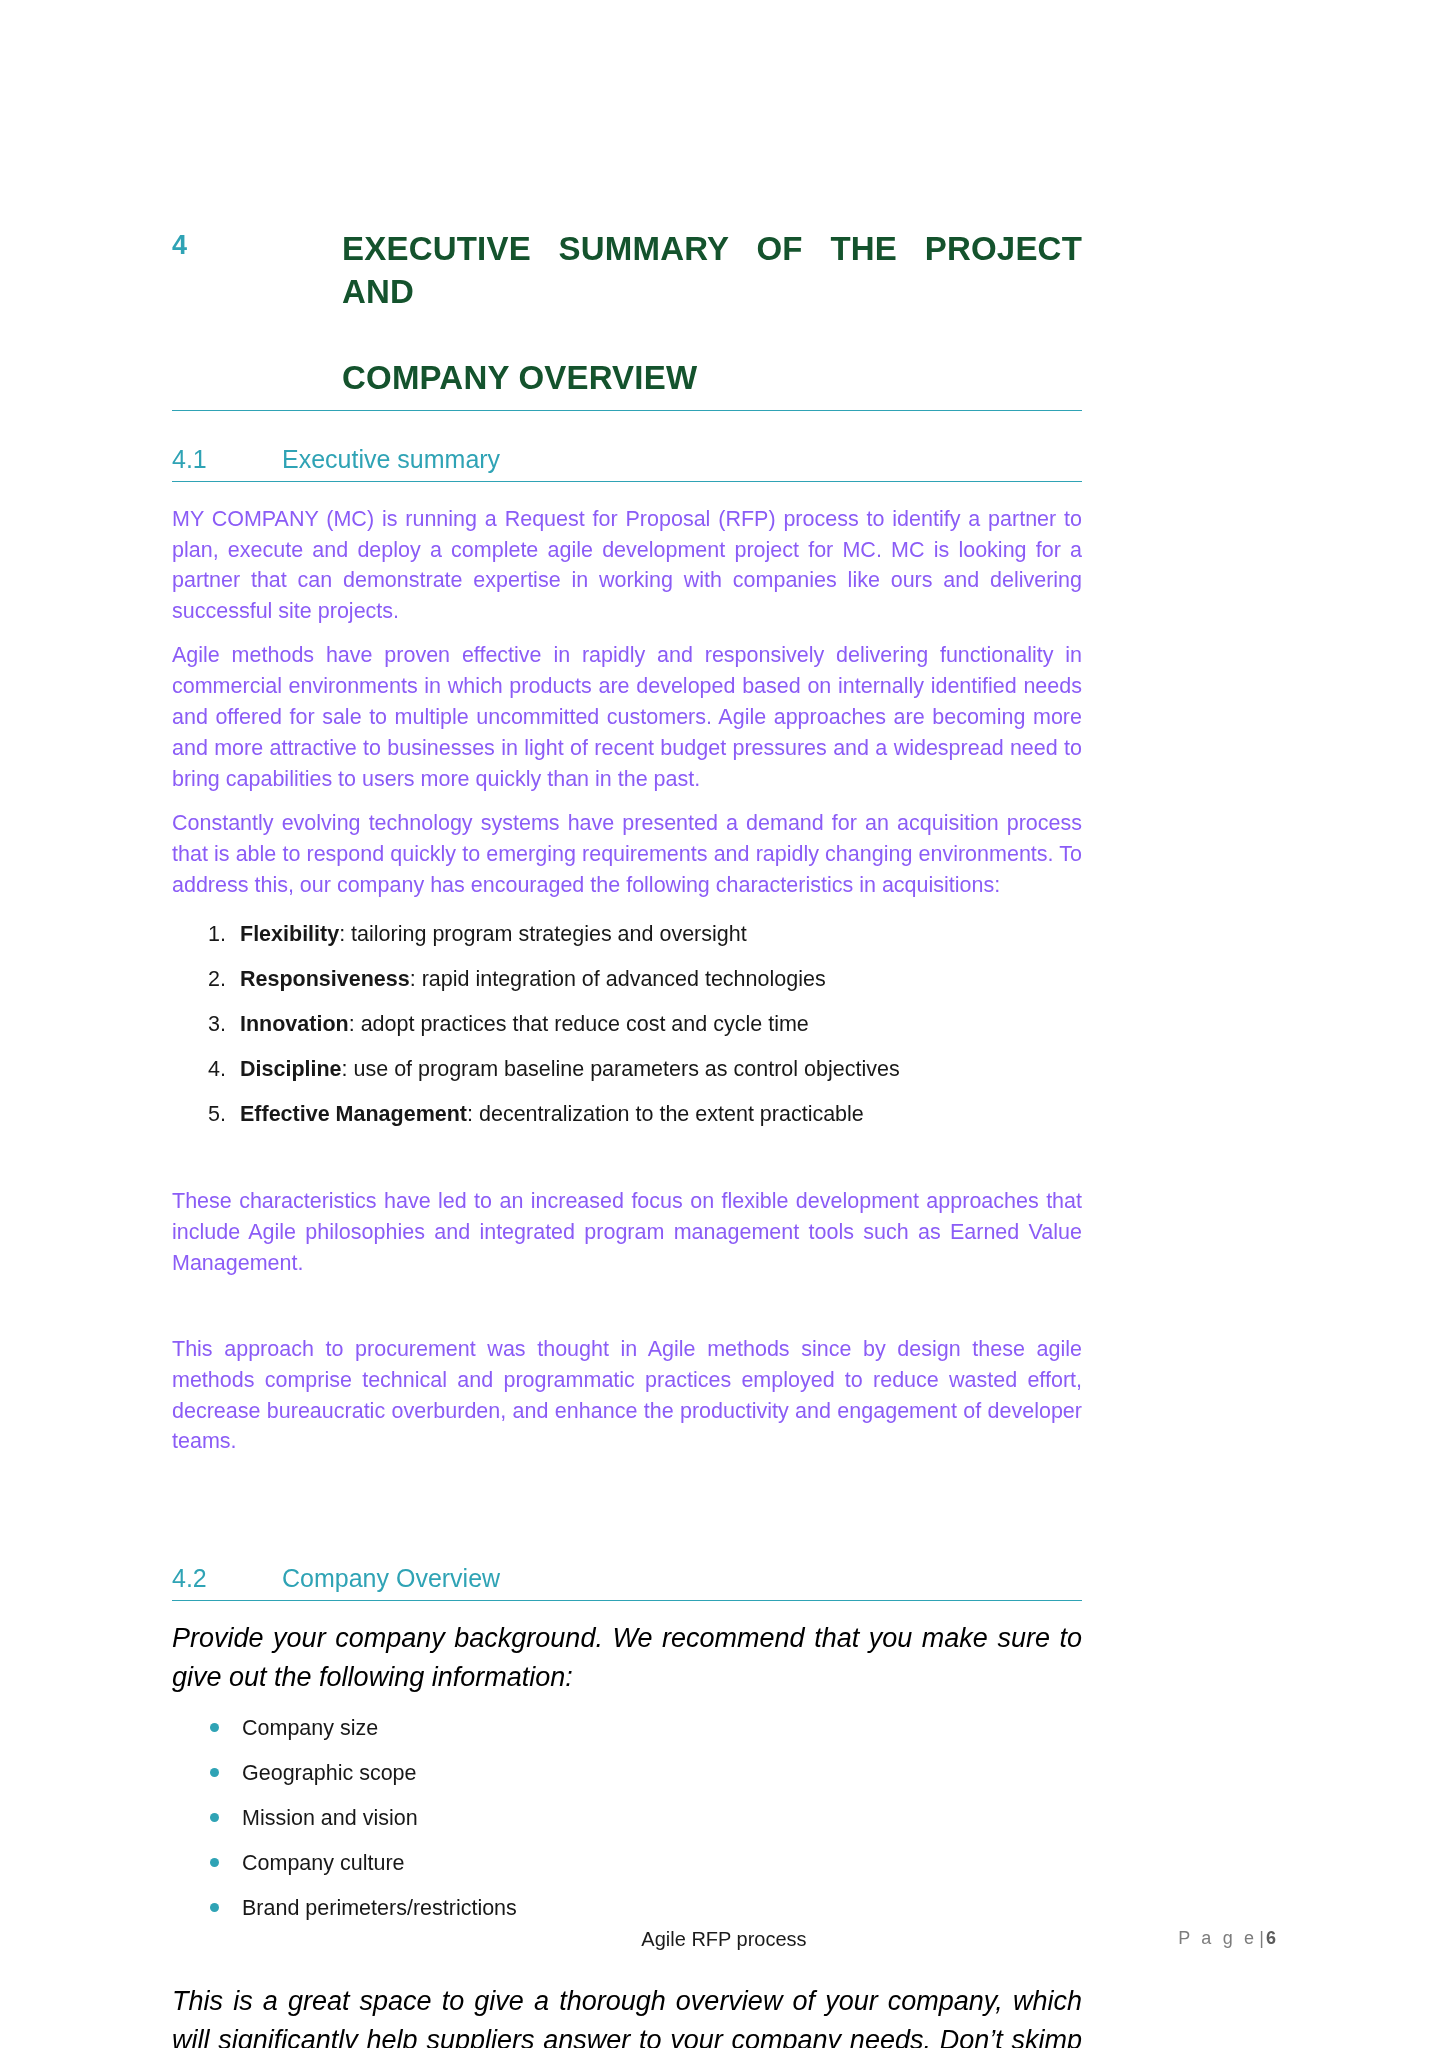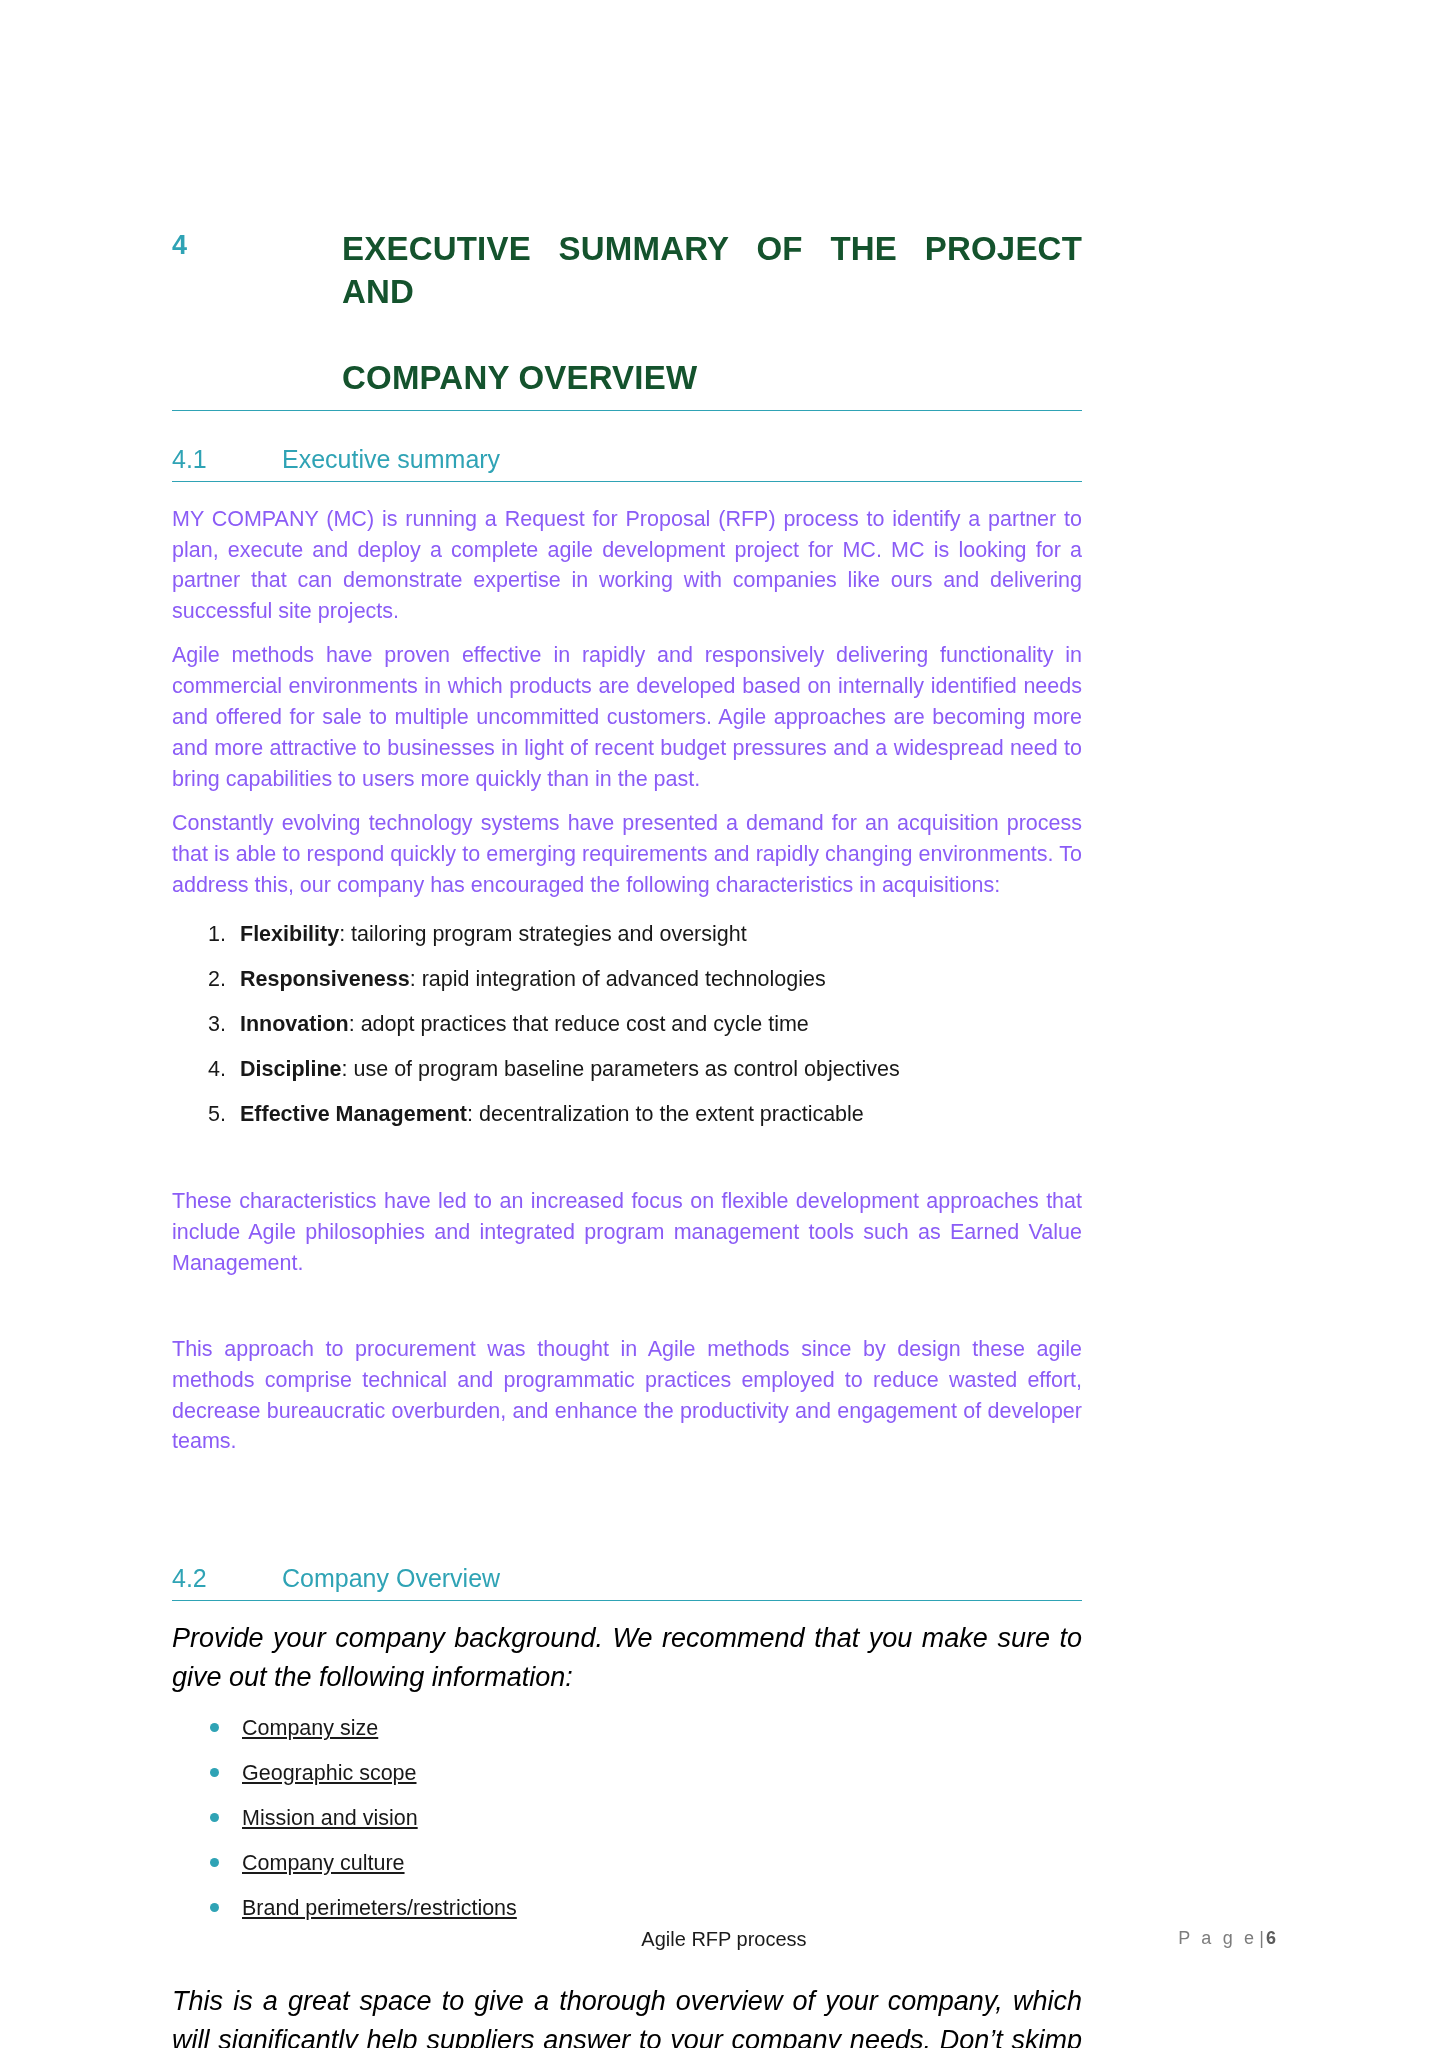--- a/index.html
+++ b/index.html
@@ -136,21 +136,20 @@
     box-sizing: border-box;
   }
   ol.numlist li .itxt { flex: 1; }
   ol.numlist li .itxt b { font-weight: bold; }
 
   
   ul.bullist {
     list-style: none;
     margin: 16px 0 16px 0;
     padding: 0;
-    text-decoration: underline;
   }
   ul.bullist li {
     display: flex;
     align-items: baseline;
     font-size: 21.5px;
     line-height: 1.44;
     margin-bottom: 14px;
     color: #181818;
   }
   ul.bullist li .bullet {

